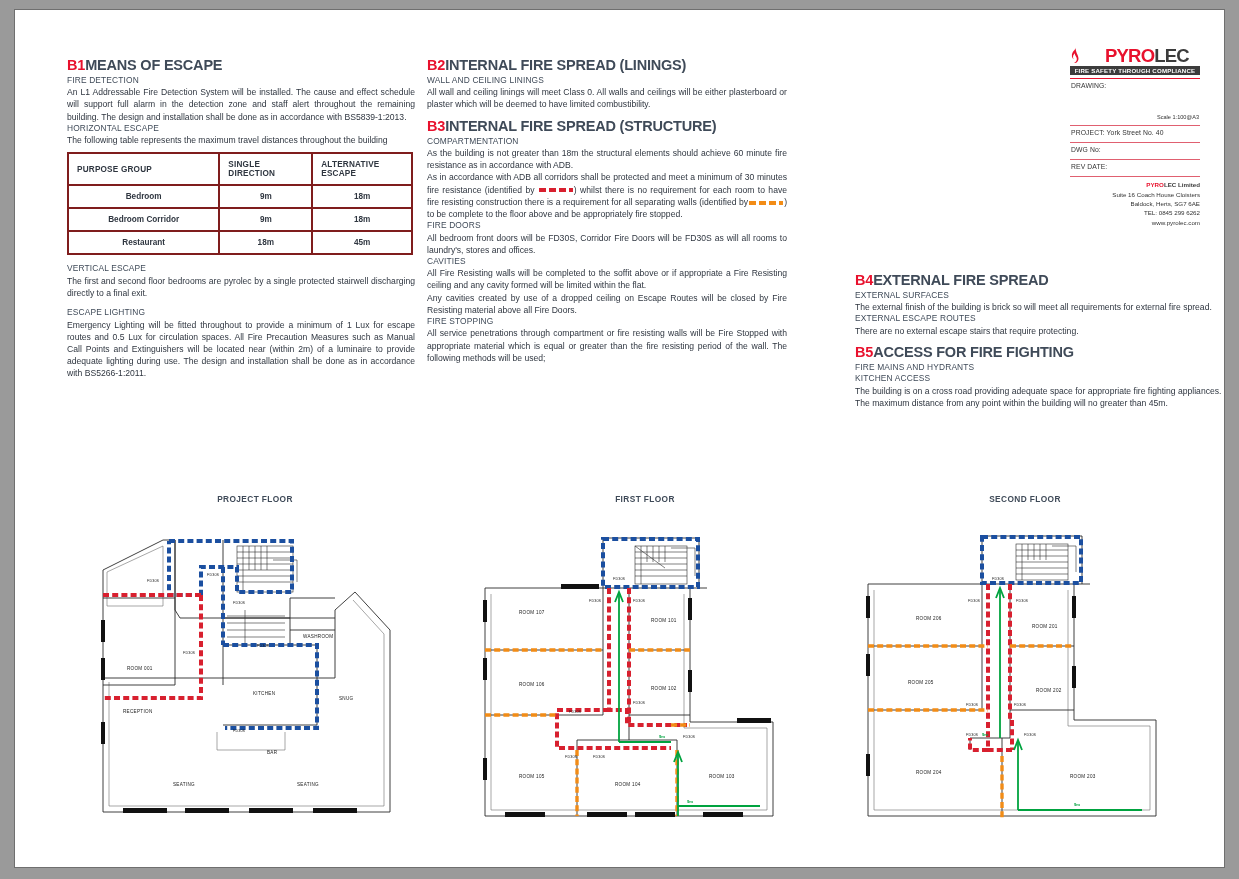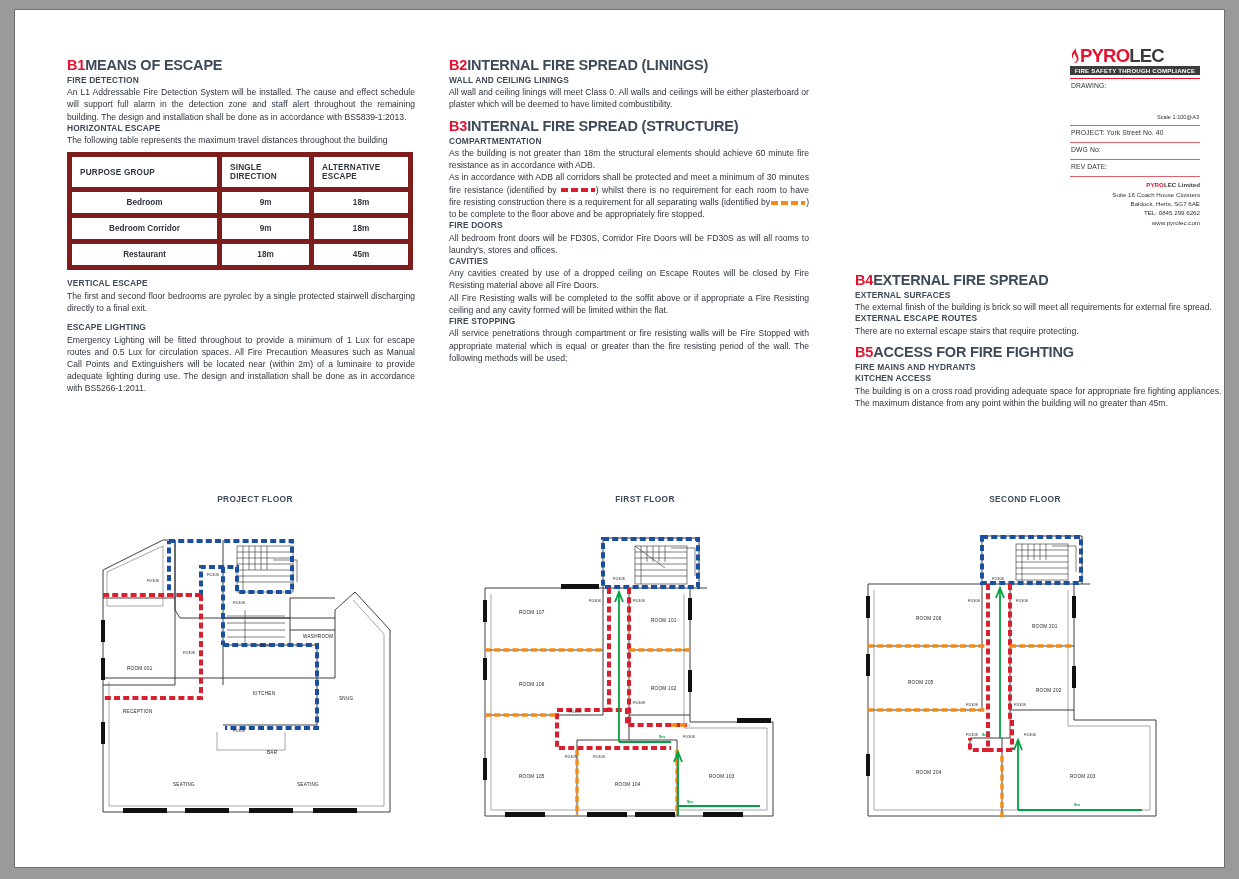--- a/index.html
+++ b/index.html
@@ -21,21 +21,21 @@
     padding-left:48px;
   }
 
   
   .sec-head {
     font-size:14.5px; font-weight:bold; color:#3f4a58;
     letter-spacing:-0.2px; margin:0 0 1px 0; line-height:1.1;
   }
   .sec-head .bnum { color:#e8112d; }
   .sub-head {
-    font-size:8.4px; font-weight:bold; color:#3f4a58;
+    font-size:8.4px; font-weight:normal; color:#3f4a58;
     letter-spacing:0.15px; line-height:1.35; margin:0;
   }
   .body-txt {
     font-size:8.6px; color:#2f3640; line-height:1.42;
     text-align:justify; margin:0;
   }
   .spacer { height:8px; }
 
   
   .dash-red, .dash-orange {
@@ -47,47 +47,48 @@
     background-image:linear-gradient(to right,#d8202f 0 7px, transparent 7px 10px);
     background-size:10px 4px;
   }
   .dash-orange {
     background-image:linear-gradient(to right,#f28c16 0 7px, transparent 7px 10px);
     background-size:10px 4px;
   }
 
   
   #col1 { position:absolute; left:52px; top:48px; width:348px; }
-  #col2 { position:absolute; left:434px; top:48px; width:360px; }
+  #col2 { position:absolute; left:412px; top:48px; width:360px; }
   #col3 { position:absolute; left:840px; top:223px; width:370px;margin-top:40px; }
 
   
   table.travel {
     border-collapse:collapse; width:346px; margin:6px 0 8px 0;
     table-layout:fixed;
   }
   table.travel th, table.travel td {
-    border:5px solid #7f1d1d; padding:6px 8px;
+    border:2px solid #7f1d1d; padding:6px 8px;
     font-size:8.2px; color:#2f3640; text-align:left;
   }
   table.travel th { font-weight:bold; letter-spacing:0.2px; }
   table.travel td { font-weight:bold;text-align:center; }
   table.travel col.c1 { width:44%; }
   table.travel col.c2 { width:27%; }
   table.travel col.c3 { width:29%; }
 
   
   #titleblock {
     position:absolute; right:24px; top:36px; width:130px;
   }
   .logo-row { display:flex; align-items:flex-end; gap:1px; }
   .logo-flame { width:9px; height:19px; }
   .logo-txt {
     font-size:18.5px; font-weight:bold; letter-spacing:-0.8px;
     line-height:0.95;
+    margin-left:25px;
   }
   .logo-pyro { color:#e8112d; }
   .logo-lec  { color:#3c3c3c; }
   .logo-tag {
     font-size:6.1px; font-weight:bold; color:#ffffff;
     background:#3c3c3c; letter-spacing:0.2px;
     padding:1px 2px 1px 2px; text-align:center;
     margin-top:1px;
   }
   .tb-rule { height:1px; background:#e06070; margin:3px 0 0 0; }
@@ -185,22 +186,22 @@
 
     <div class="sec-head">
       <span class="bnum">B3</span><span>INTERNAL FIRE SPREAD (STRUCTURE)</span>
     </div>
     <div class="sub-head">COMPARTMENTATION</div>
     <p class="body-txt">As the building is not greater than 18m the structural elements should achieve 60 minute fire resistance as in accordance with ADB.</p>
     <p class="body-txt"><span>As in accordance with ADB all corridors shall be protected and meet a minimum of 30 minutes fire resistance (identified by </span><span class="dash-red"></span><span>) whilst there is no requirement for each room to have fire resisting construction there is a requirement for all separating walls (identified by</span><span class="dash-orange"></span><span>) to be complete to the floor above and be appropriately fire stopped.</span></p>
     <div class="sub-head">FIRE DOORS</div>
     <p class="body-txt">All bedroom front doors will be FD30S, Corridor Fire Doors will be FD30S as will all rooms to laundry's, stores and offices.</p>
     <div class="sub-head">CAVITIES</div>
+    <p class="body-txt">All Fire Resisting walls will be completed to the soffit above or if appropriate a Fire Resisting ceiling and any cavity formed will be limited within the flat.</p>
     <p class="body-txt">Any cavities created by use of a dropped ceiling on Escape Routes will be closed by Fire Resisting material above all Fire Doors.</p>
-    <p class="body-txt">All Fire Resisting walls will be completed to the soffit above or if appropriate a Fire Resisting ceiling and any cavity formed will be limited within the flat.</p>
     <div class="sub-head">FIRE STOPPING</div>
     <p class="body-txt">All service penetrations through compartment or fire resisting walls will be Fire Stopped with appropriate material which is equal or greater than the fire resisting period of the wall. The following methods will be used;</p>
   </div>
 
   <div id="col3">
     <div class="sec-head">
       <span class="bnum">B4</span><span>EXTERNAL FIRE SPREAD</span>
     </div>
     <div class="sub-head">EXTERNAL SURFACES</div>
     <p class="body-txt">The external finish of the building is brick so will meet all requirements for external fire spread.</p>

